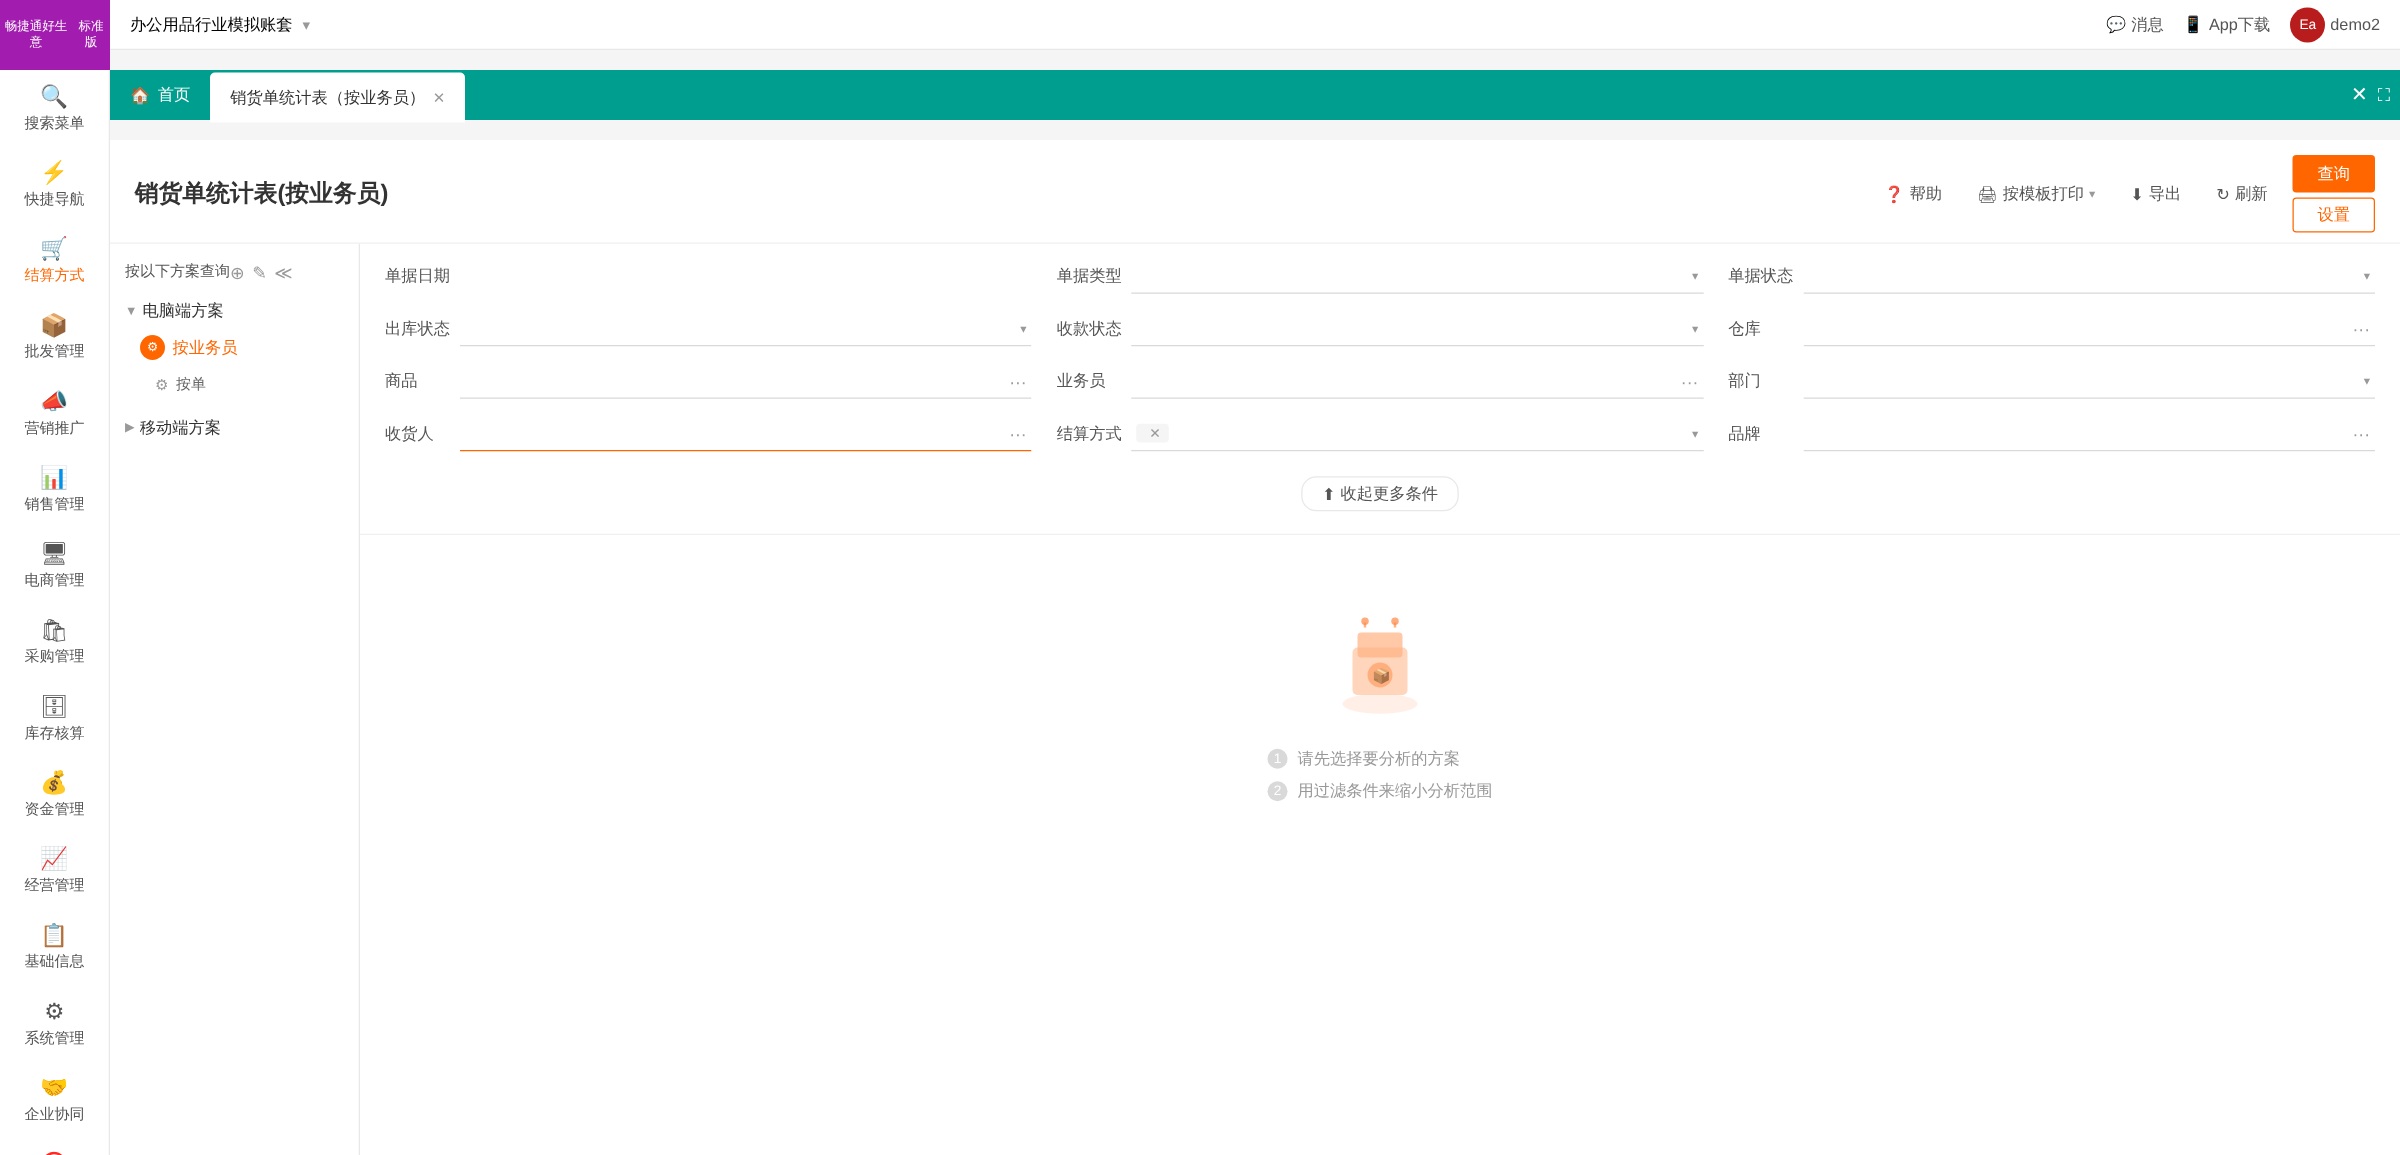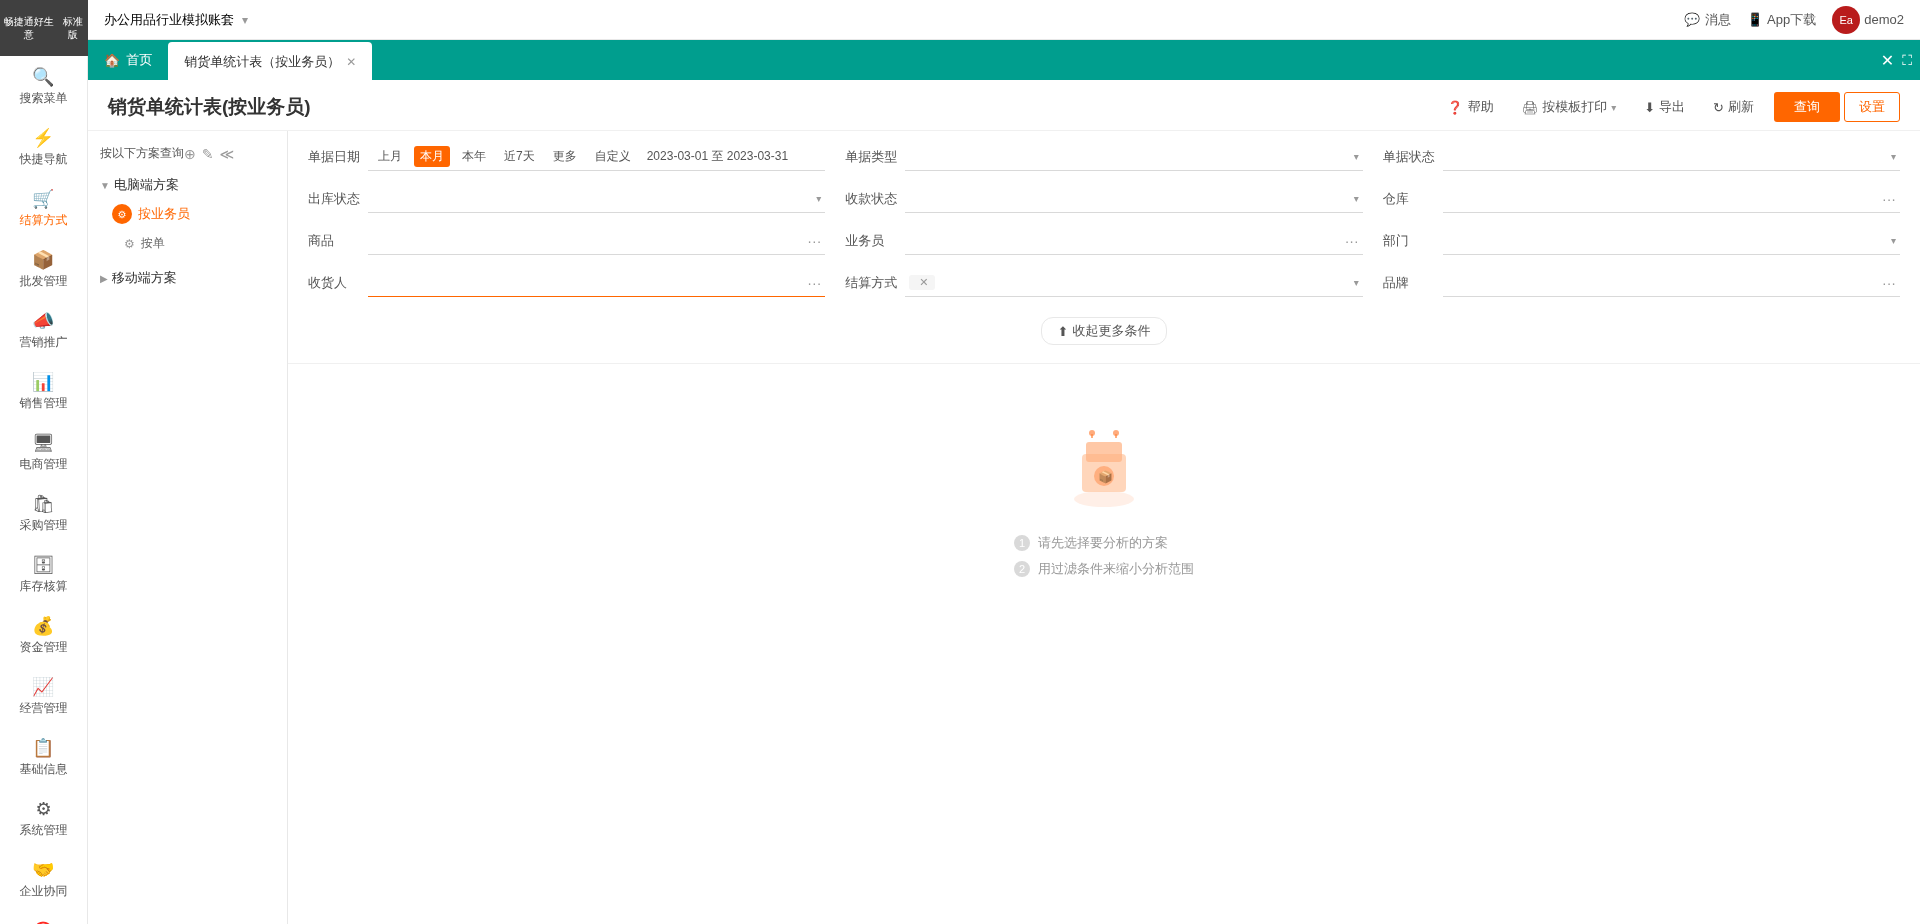--- a/index.html
+++ b/index.html
@@ -11,21 +11,21 @@
       background: #fff;
       display: flex;
       flex-direction: column;
       align-items: center;
       border-right: 1px solid #e8e8e8;
       flex-shrink: 0;
     }
     .sidebar-logo {
       width: 88px;
       height: 56px;
-      background: #404040;
+      background: #a21caf;
       display: flex;
       align-items: center;
       justify-content: center;
       color: #fff;
       font-size: 11px;
       text-align: center;
       line-height: 1.3;
     }
     .sidebar-logo span { font-size: 10px; }
     .sidebar-nav {
@@ -49,20 +49,21 @@
     }
     .sidebar-item .icon { font-size: 18px; margin-bottom: 2px; }
     .sidebar-item.active { color: #ff6600; }
 
     
     .main {
       flex: 1;
       display: flex;
       flex-direction: column;
       overflow: hidden;
+      gap: 16px;
     }
 
     
     .top-header {
       height: 40px;
       background: #fff;
       border-bottom: 1px solid #e8e8e8;
       display: flex;
       align-items: center;
       justify-content: space-between;
@@ -545,21 +546,21 @@
           <span style="font-size:10px;color:#999;">▾</span>
         </div>
         <div class="page-action-btn">
           <span>⬇</span>
           <span>导出</span>
         </div>
         <div class="page-action-btn">
           <span>↻</span>
           <span>刷新</span>
         </div>
-        <div style="display:flex;flex-direction:row;gap:4px;">
+        <div style="display:flex;flex-direction:column;gap:4px;">
           <button class="btn-query">查询</button>
           <button class="btn-setting">设置</button>
         </div>
       </div>
     </div>
 
     <div class="content-area">
 
       <div class="left-panel">
         <div class="left-panel-header">
@@ -594,29 +595,20 @@
         </div>
       </div>
 
       <div class="right-panel">
 
         <div class="filter-area">
 
           <div class="filter-row">
             <div class="filter-item">
               <span class="filter-label">单据日期</span>
-              <div class="date-filter">
-                <span class="date-btn">上月</span>
-                <span class="date-btn active">本月</span>
-                <span class="date-btn">本年</span>
-                <span class="date-btn">近7天</span>
-                <span class="date-btn">更多</span>
-                <span class="date-btn">自定义</span>
-                <span class="date-range">2023-03-01 至 2023-03-31</span>
-              </div>
             </div>
             <div class="filter-item">
               <span class="filter-label">单据类型</span>
               <div class="filter-control">
                 <span style="color:#bbb;font-size:12px;"></span>
                 <span class="filter-control-arrow">▾</span>
               </div>
             </div>
             <div class="filter-item">
               <span class="filter-label">单据状态</span>

